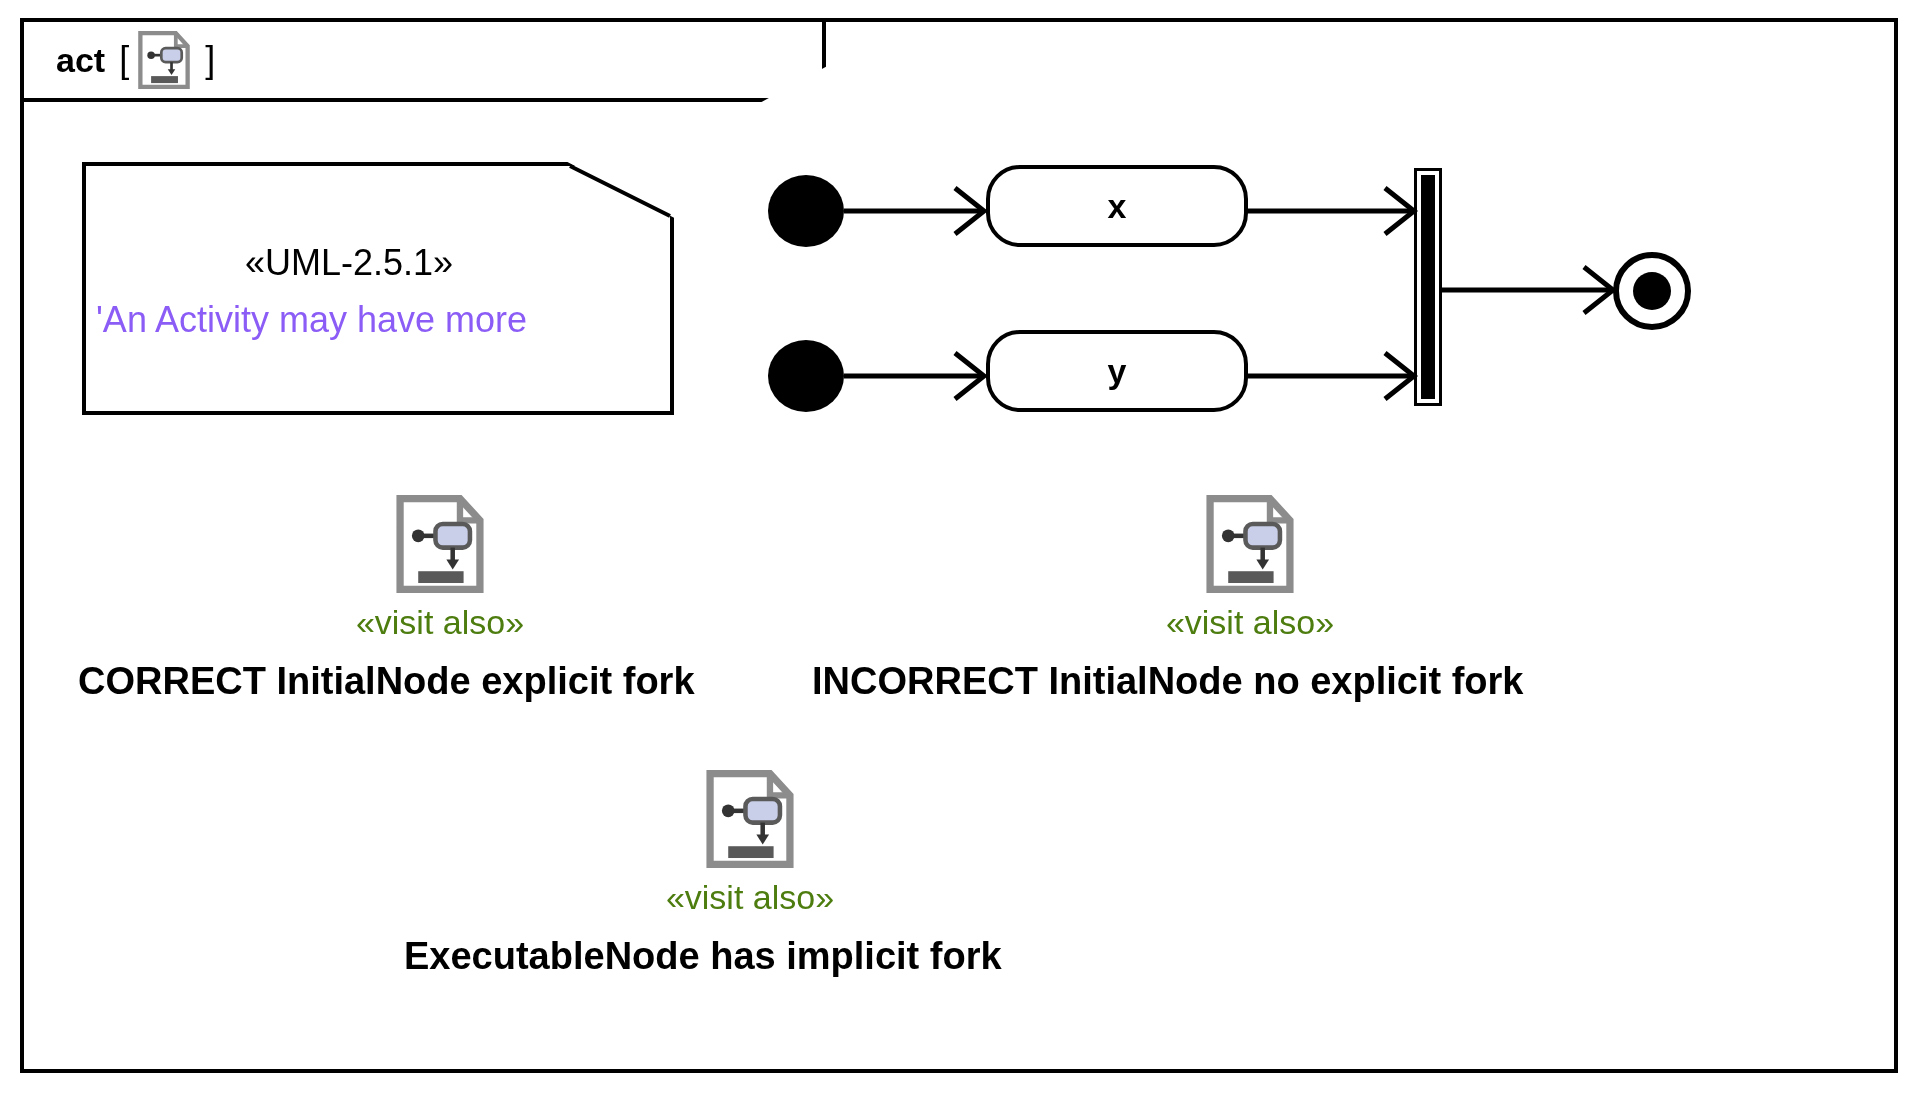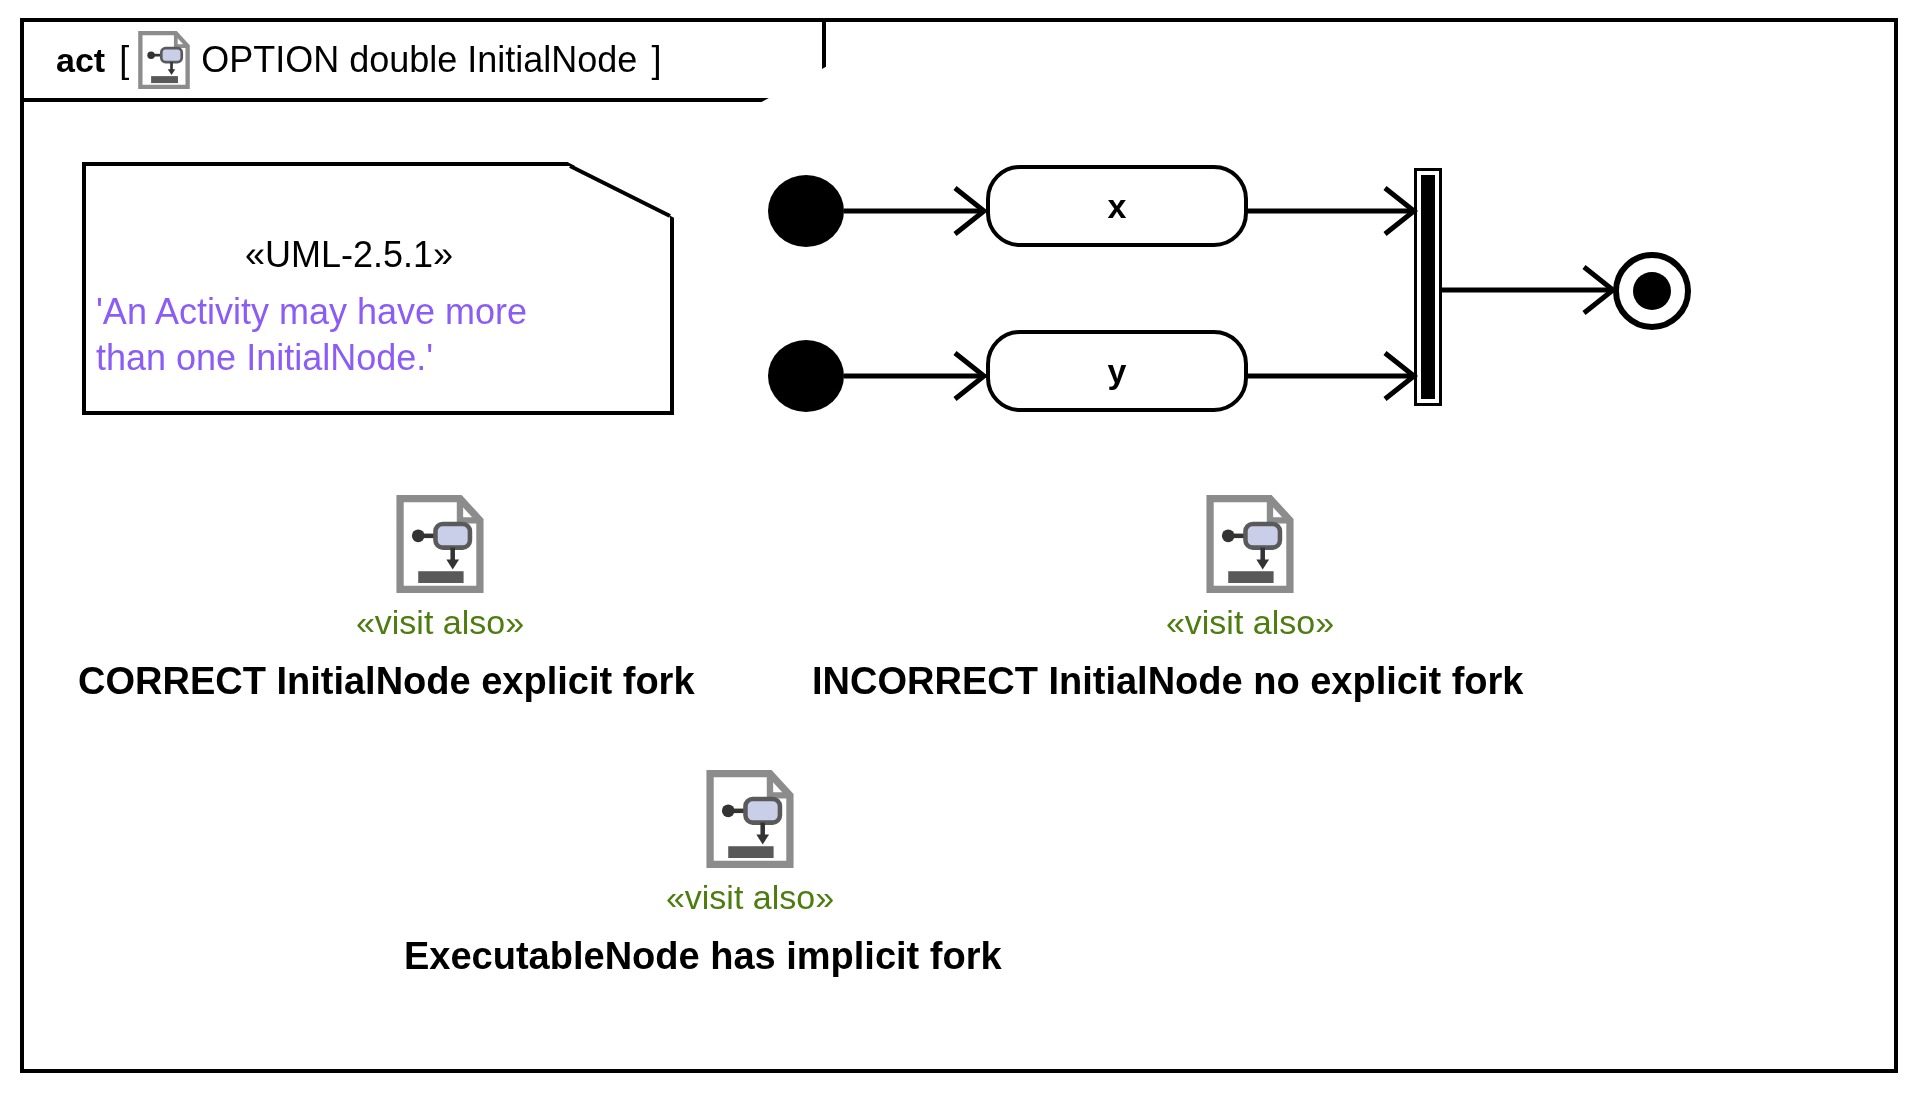--- a/index.html
+++ b/index.html
@@ -96,20 +96,21 @@
     right: 0px;
     top: 0px;
     width: 108px;
     height: 58px;
   }
   #uml-note .note-text {
     position: absolute;
     inset: 0;
     padding: 74px 20px 12px 14px;
     box-sizing: border-box;
+    margin-top: 8px;
   }
   .note-stereotype {
     text-align: center;
     font-size: 36px;
     color: #000;
     line-height: 1.05;
     padding-right: 52px;
   }
   .note-body {
     font-size: 36px;
@@ -193,37 +194,35 @@
       <path d="M6 4 H72 L94 28 V104 H6 Z" fill="#ffffff" stroke="#8c8c8c" stroke-width="8"></path>
       <path d="M72 4 L72 28 L94 28" fill="none" stroke="#8c8c8c" stroke-width="7"></path>
       <circle cx="26" cy="45" r="7" fill="#333333"></circle>
       <line x1="30" y1="45" x2="46" y2="45" stroke="#333333" stroke-width="5"></line>
       <rect x="45" y="32" width="38" height="26" rx="8" ry="8" fill="#c9cfe8" stroke="#5a5a5a" stroke-width="5"></rect>
       <line x1="64" y1="58" x2="64" y2="74" stroke="#333333" stroke-width="5"></line>
       <path d="M57 71 L64 82 L71 71 Z" fill="#333333"></path>
       <rect x="26" y="84" width="50" height="13" fill="#595959"></rect>
     </svg>
   </span>
-  <span class="hdr-title">OPTION double InitialNode</span>
   <span class="hdr-bracket">]</span>
 </div>
 
 <div id="uml-note">
   <div class="note-shape"></div>
   <svg class="note-fold" viewBox="0 0 108 58">
     <path d="M0 2 L0 56 L106 56" fill="none" stroke="none"></path>
     <path d="M4 2 L4 50 L104 50" fill="none" stroke="none"></path>
     <line x1="2" y1="2" x2="2" y2="54" stroke="#000" stroke-width="0"></line>
     <path d="M4 4 L4 52 L104 52 Z" fill="none" stroke="none"></path>
     <line x1="4" y1="4" x2="104" y2="54" stroke="#000" stroke-width="4"></line>
   </svg>
   <div class="note-text">
     <div class="note-stereotype">«UML-2.5.1»</div>
     <div class="note-body">'An Activity may have more</div>
-    <div class="note-body" style="margin-top:2px;">than one InitialNode.'</div>
   </div>
 </div>
 
 <div class="init-node" style="left:768px; top:175px; width:76px; height:72px;"></div>
 
 <div class="init-node" style="left:768px; top:340px; width:76px; height:72px;"></div>
 
 <div class="action-node" style="left:986px; top:165px; width:262px; height:82px;">x</div>
 
 <div class="action-node" style="left:986px; top:330px; width:262px; height:82px;">y</div>

